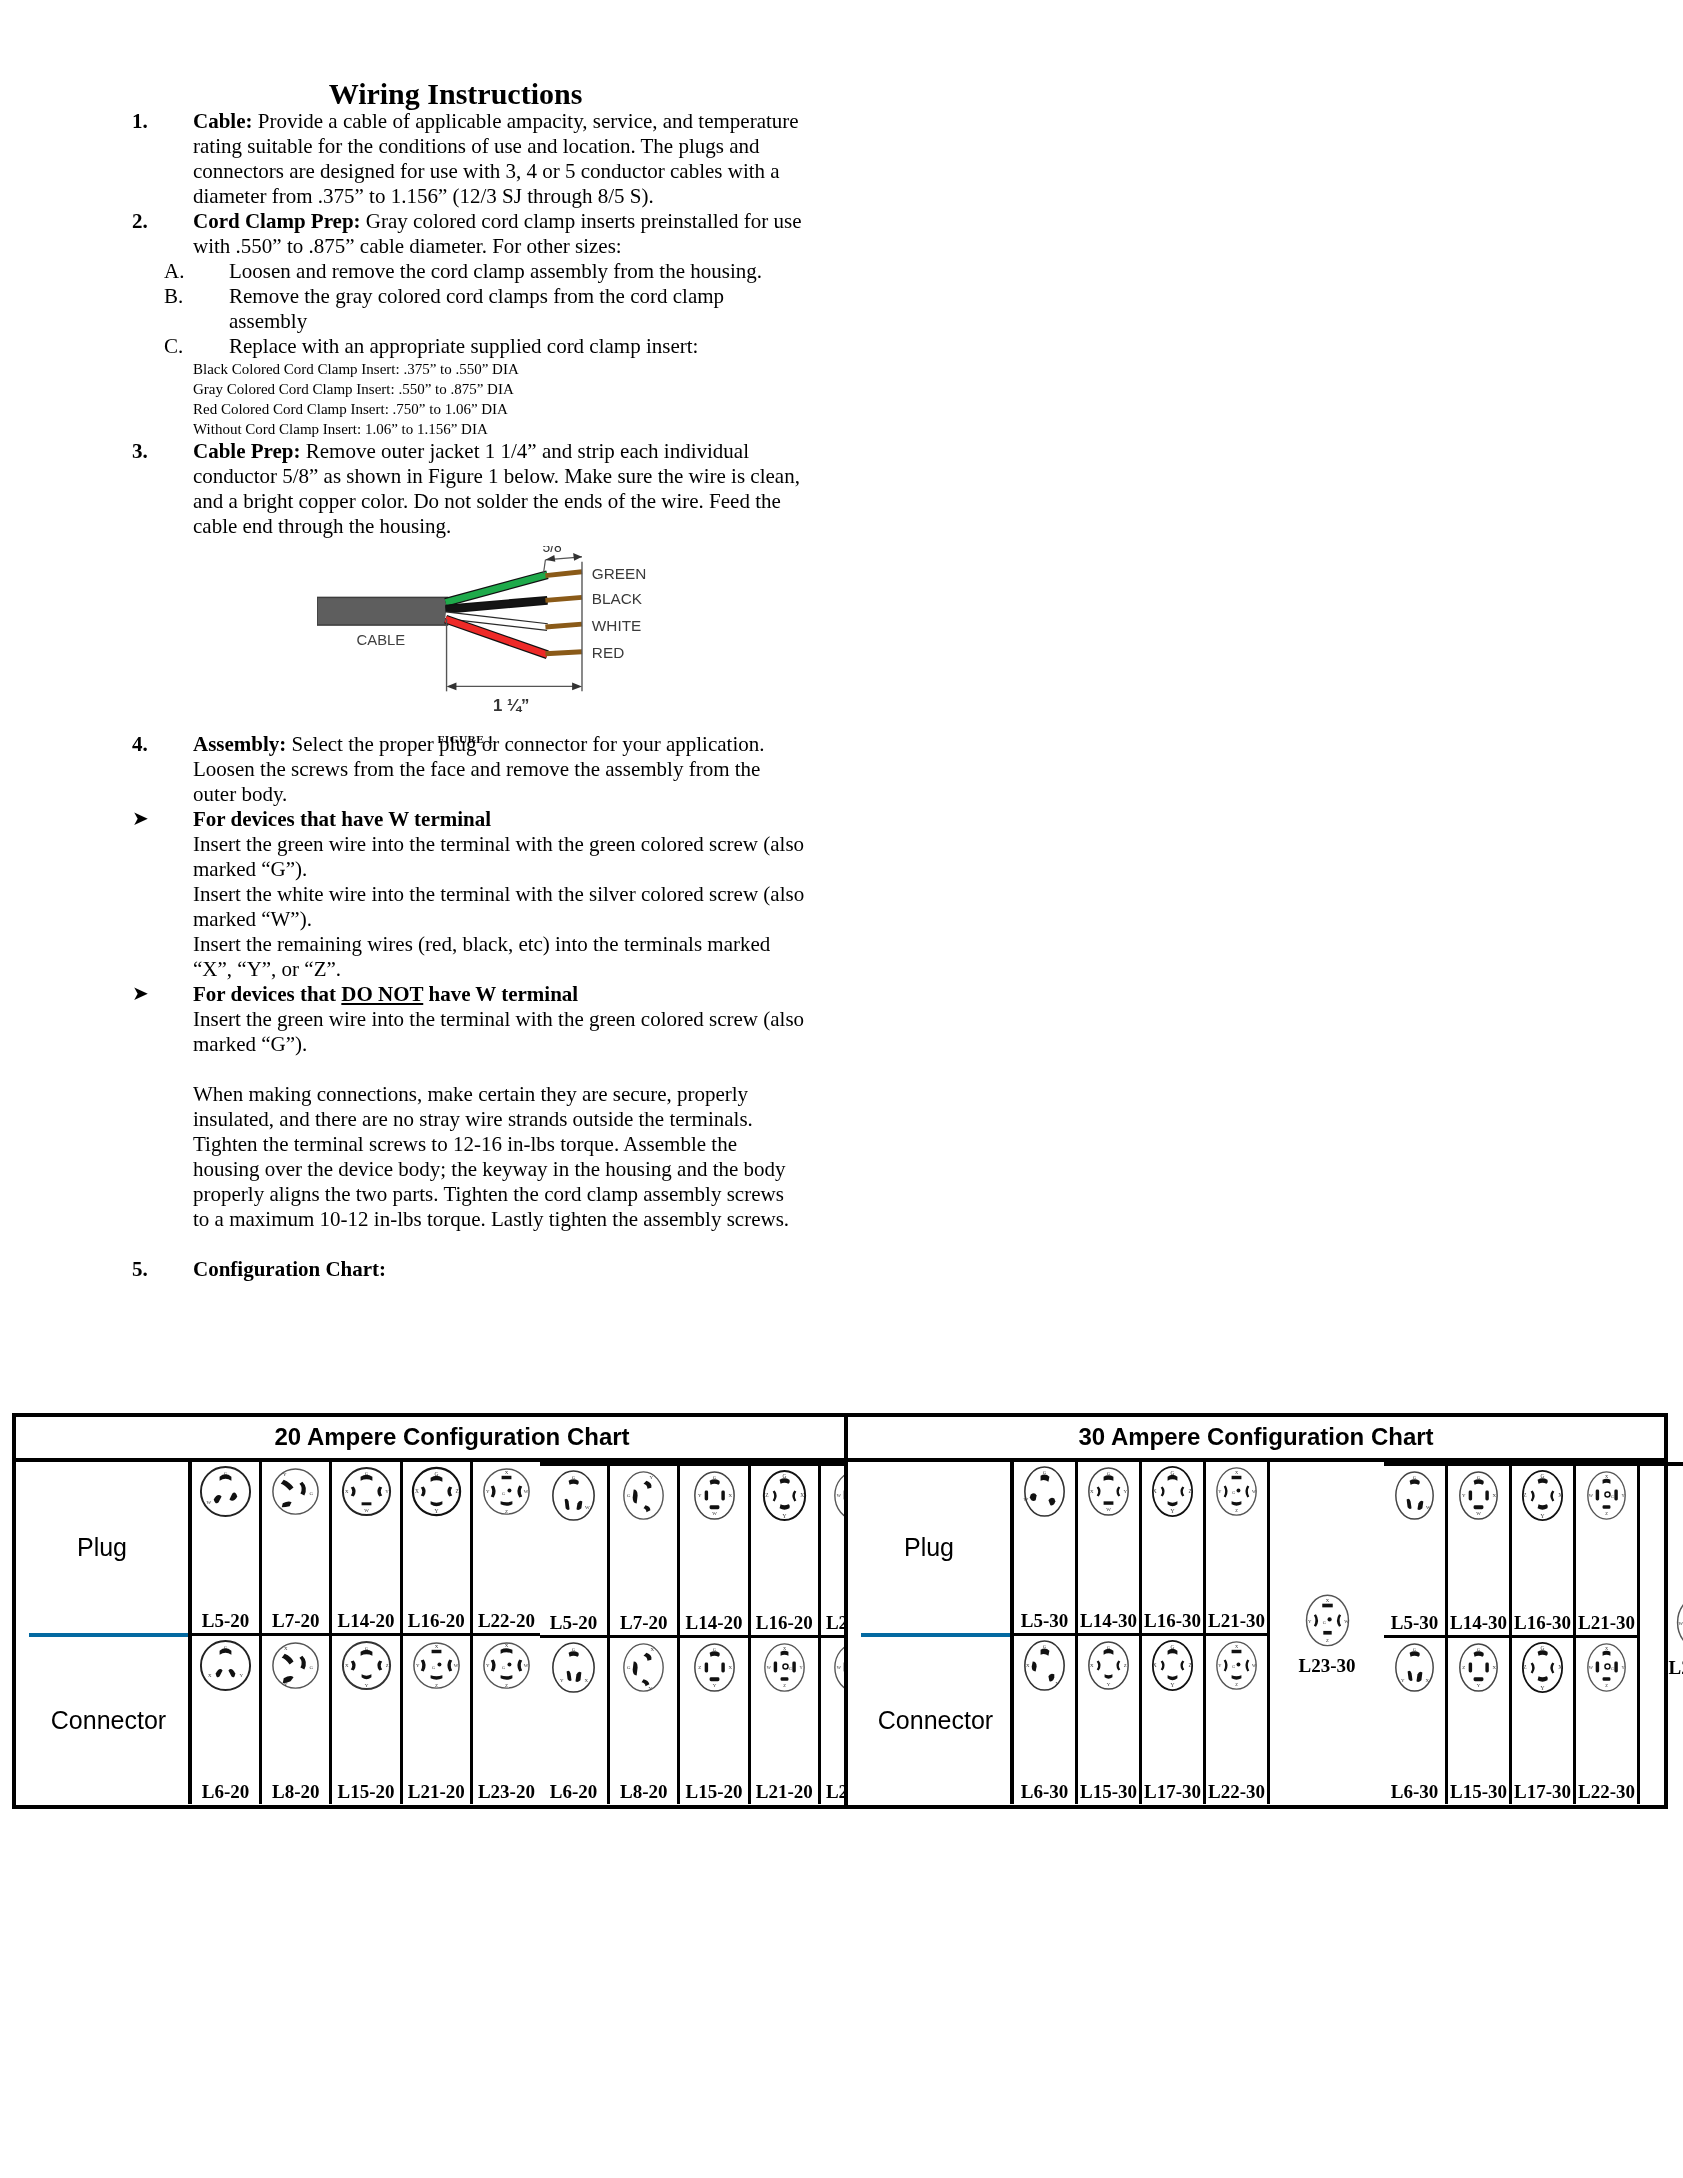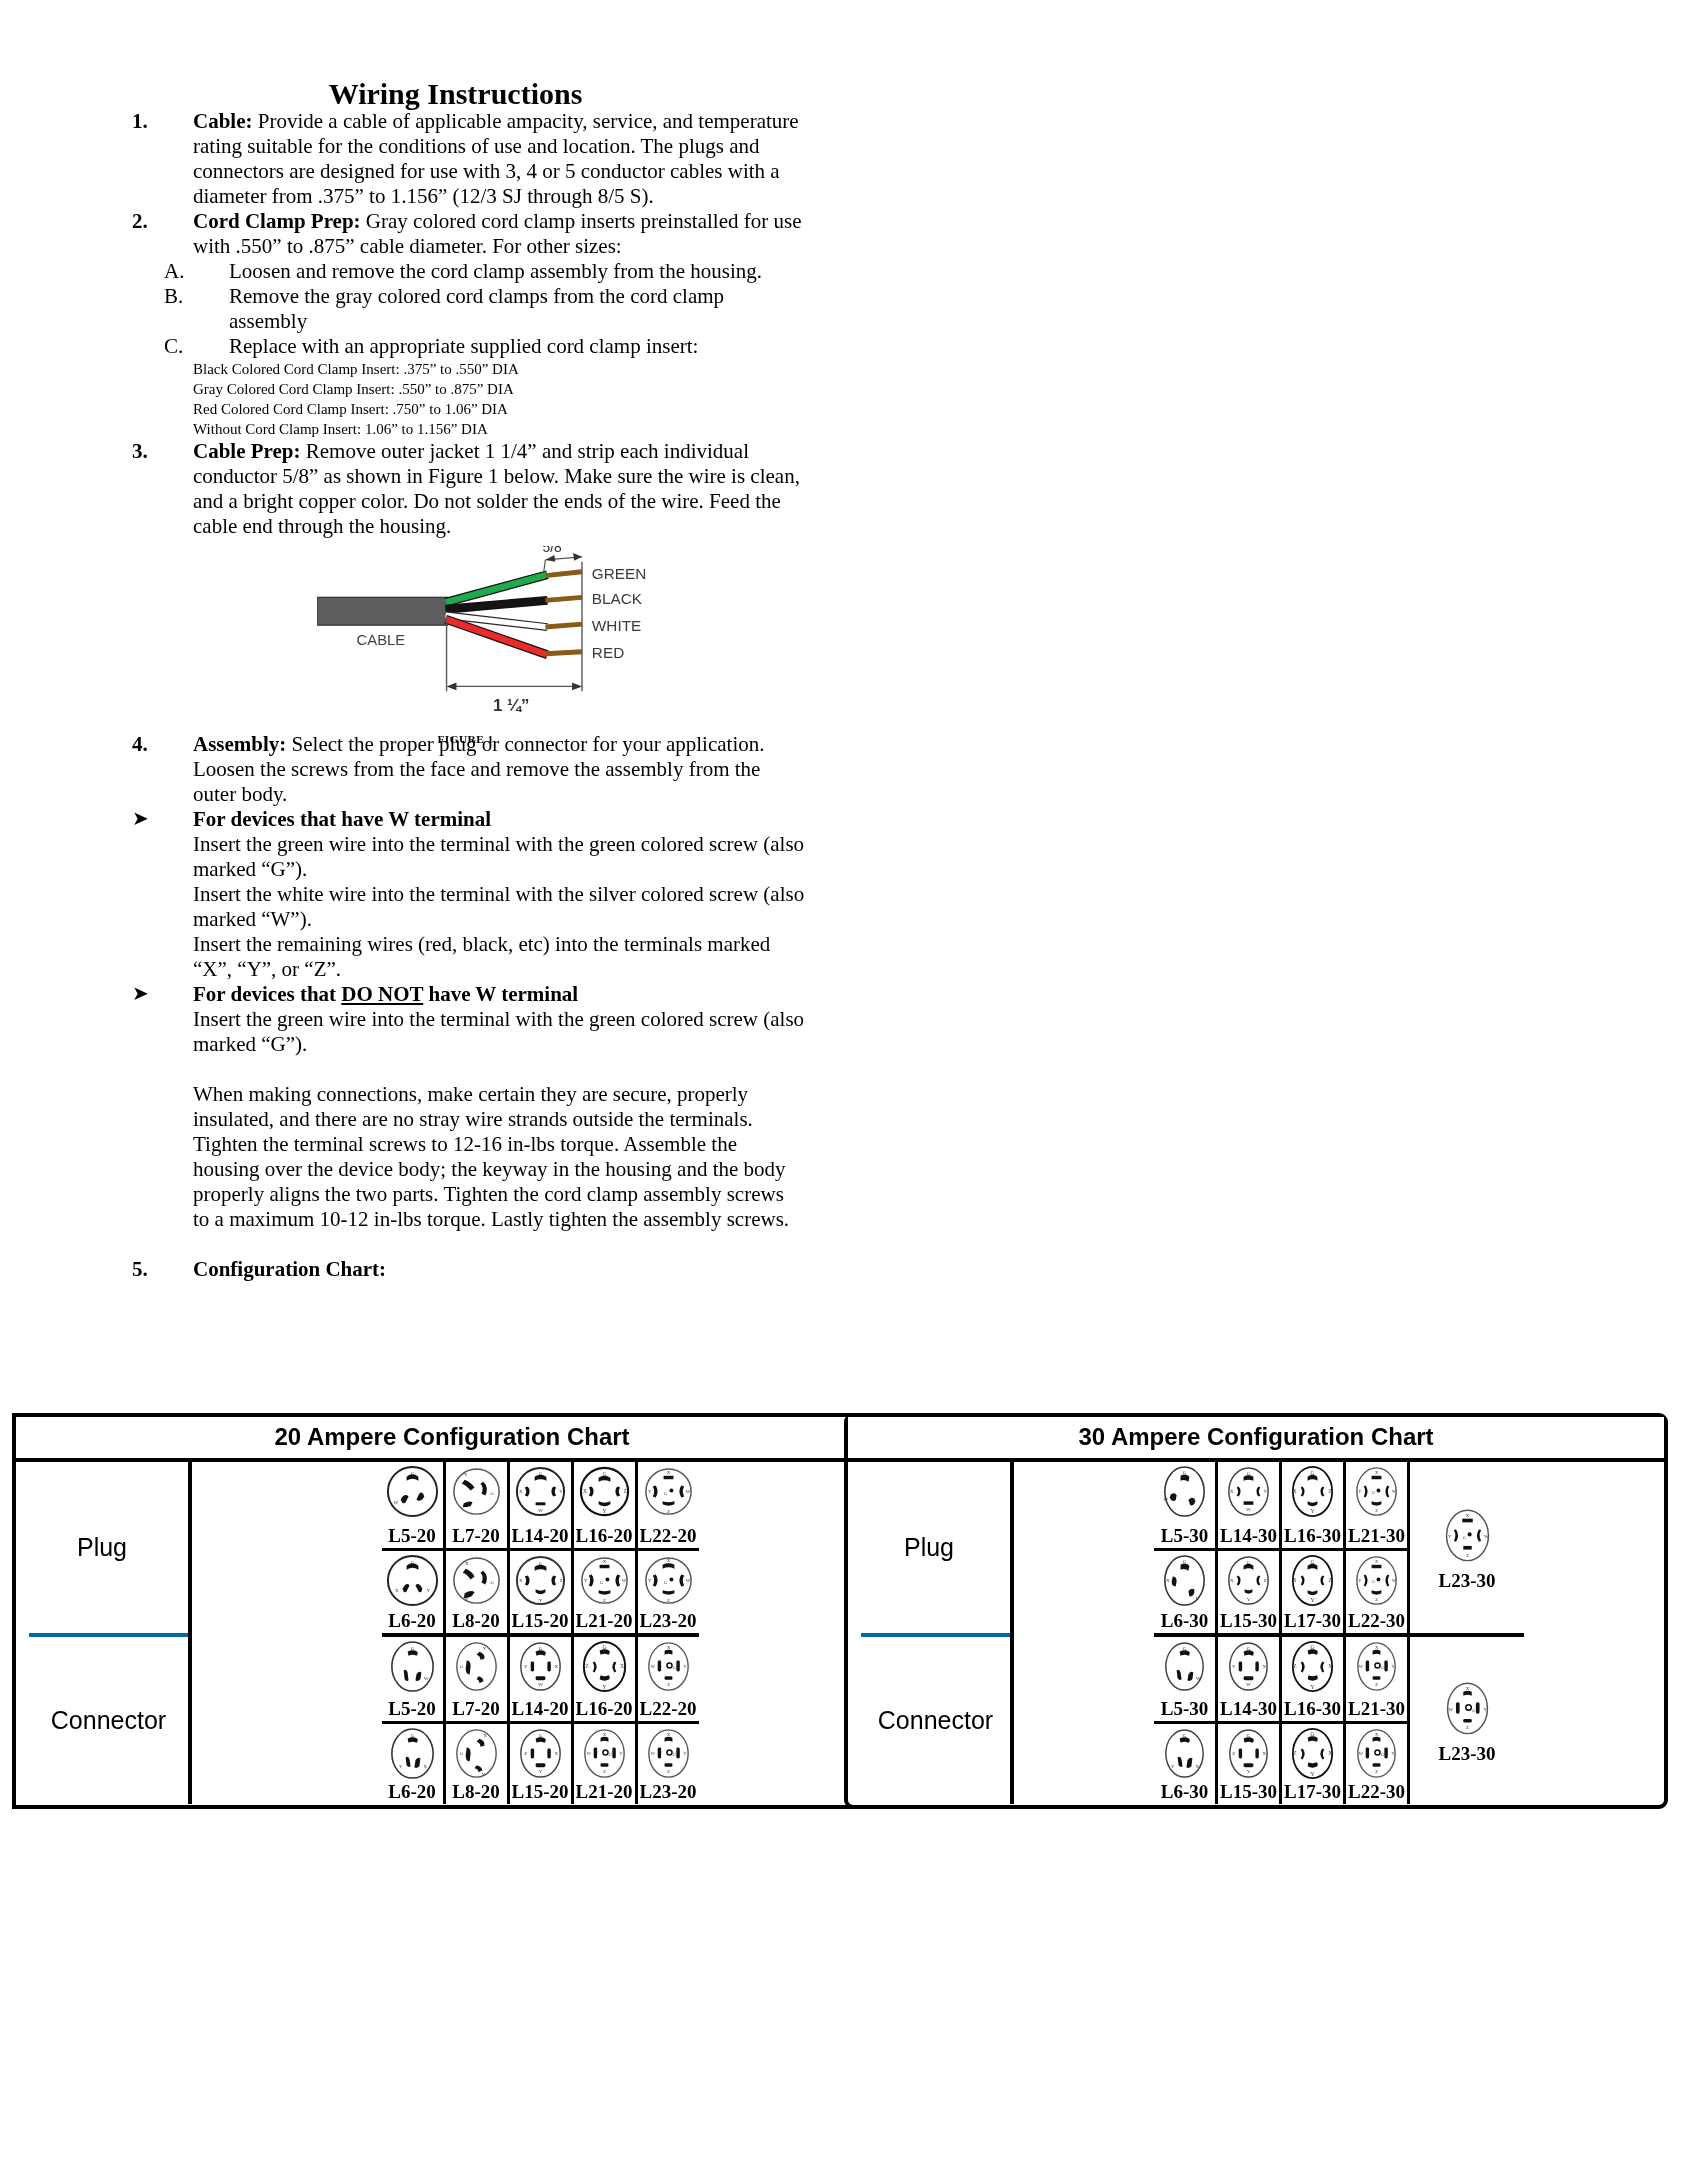--- a/index.html
+++ b/index.html
@@ -126,21 +126,21 @@
   }
 
   
   .chart-box {
     position: absolute;
     border: 4px solid #000;
     background: #fff;
     box-sizing: border-box;
   }
   #chart-20 { left: 12px;  top: 1413px; width: 880px;  height: 396px; }
-  #chart-30 { left: 844px; top: 1413px; width: 824px;  height: 396px; border-radius: 9px; }
+  #chart-30 { left: 844px; top: 1413px; width: 824px;  height: 396px; }
 
   .chart-title {
     text-align: center;
     font-family: "Liberation Sans", sans-serif;
     font-weight: bold;
     font-size: 24px;
     padding: 6px 0 7px 0;
     border-bottom: 4px solid #000;
     background: #fff;
   }
@@ -165,22 +165,21 @@
     justify-content: center;
     font-family: "Liberation Sans", sans-serif;
     font-size: 25px;
     box-sizing: border-box;
   }
   .rowlabel.bottom { border-top: 4px solid #0369a1; margin-left: 13px; }
 
   .cells-col {
     flex: 1 1 auto;
     display: flex;
-    flex-direction: column;
-    align-items: center;
+    flex-direction: row;
   }
   .cell-band {
     flex: 1 1 50%;
     display: flex;
     flex-direction: column;
     box-sizing: border-box;
   }
   .cell-band.second { border-top: 4px solid #000; }
   .cell-row {
     flex: 1 1 50%;

